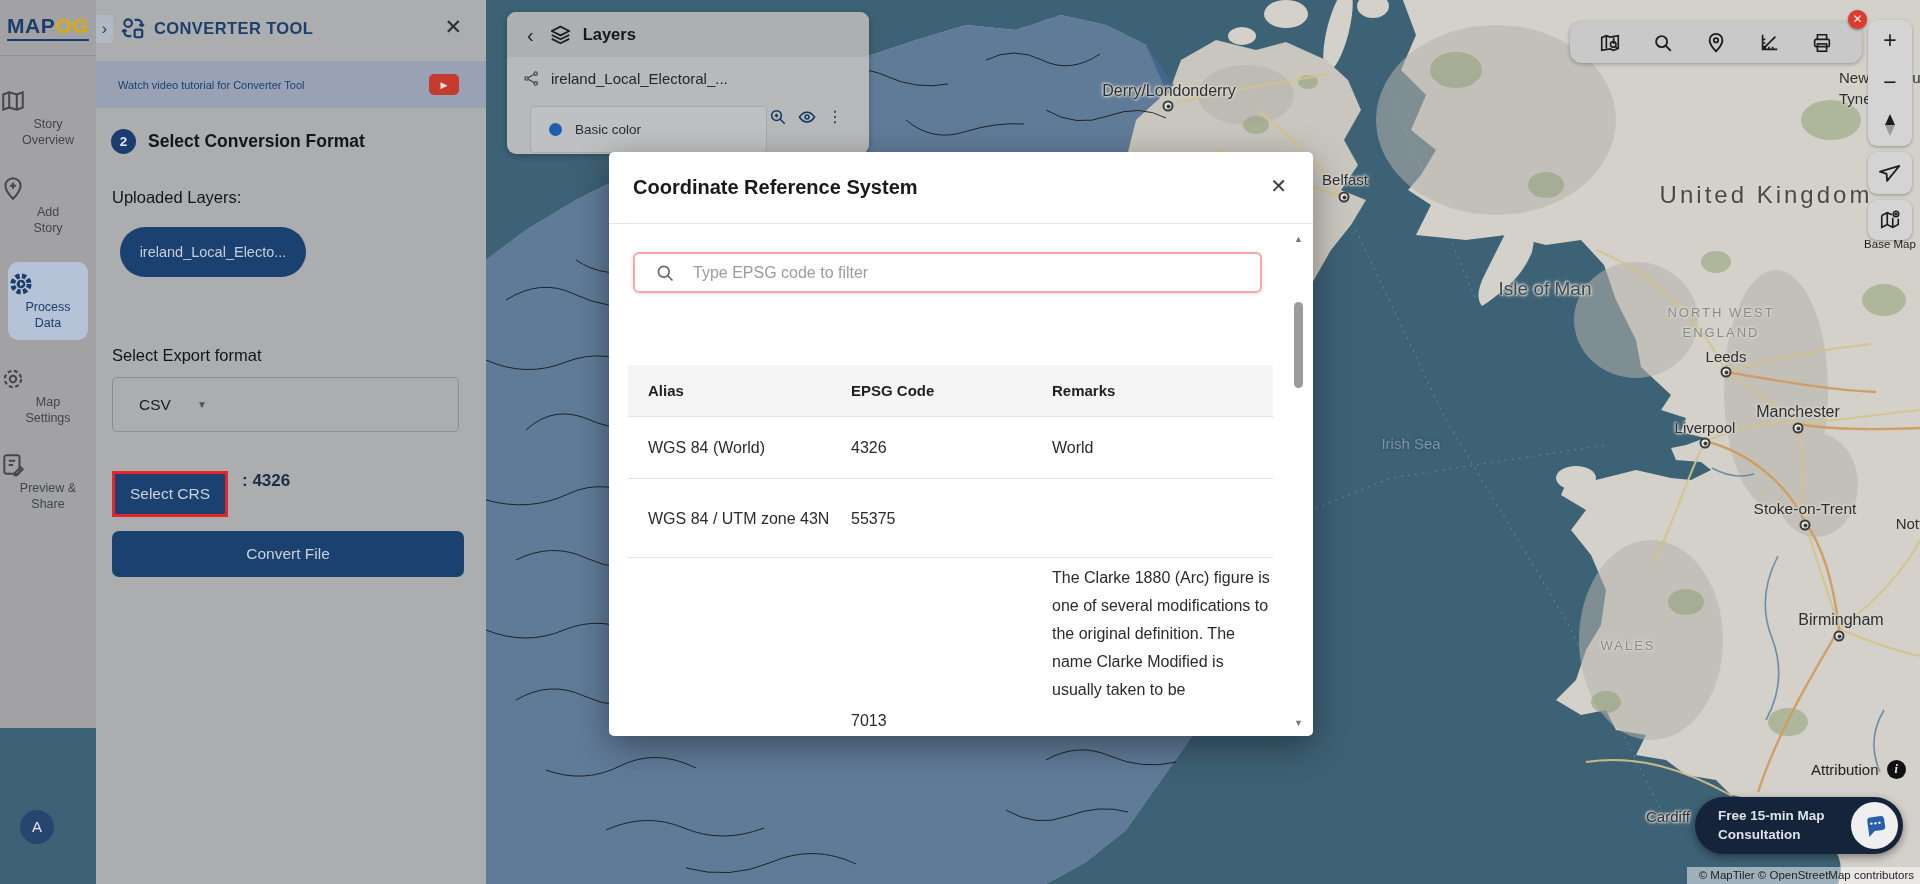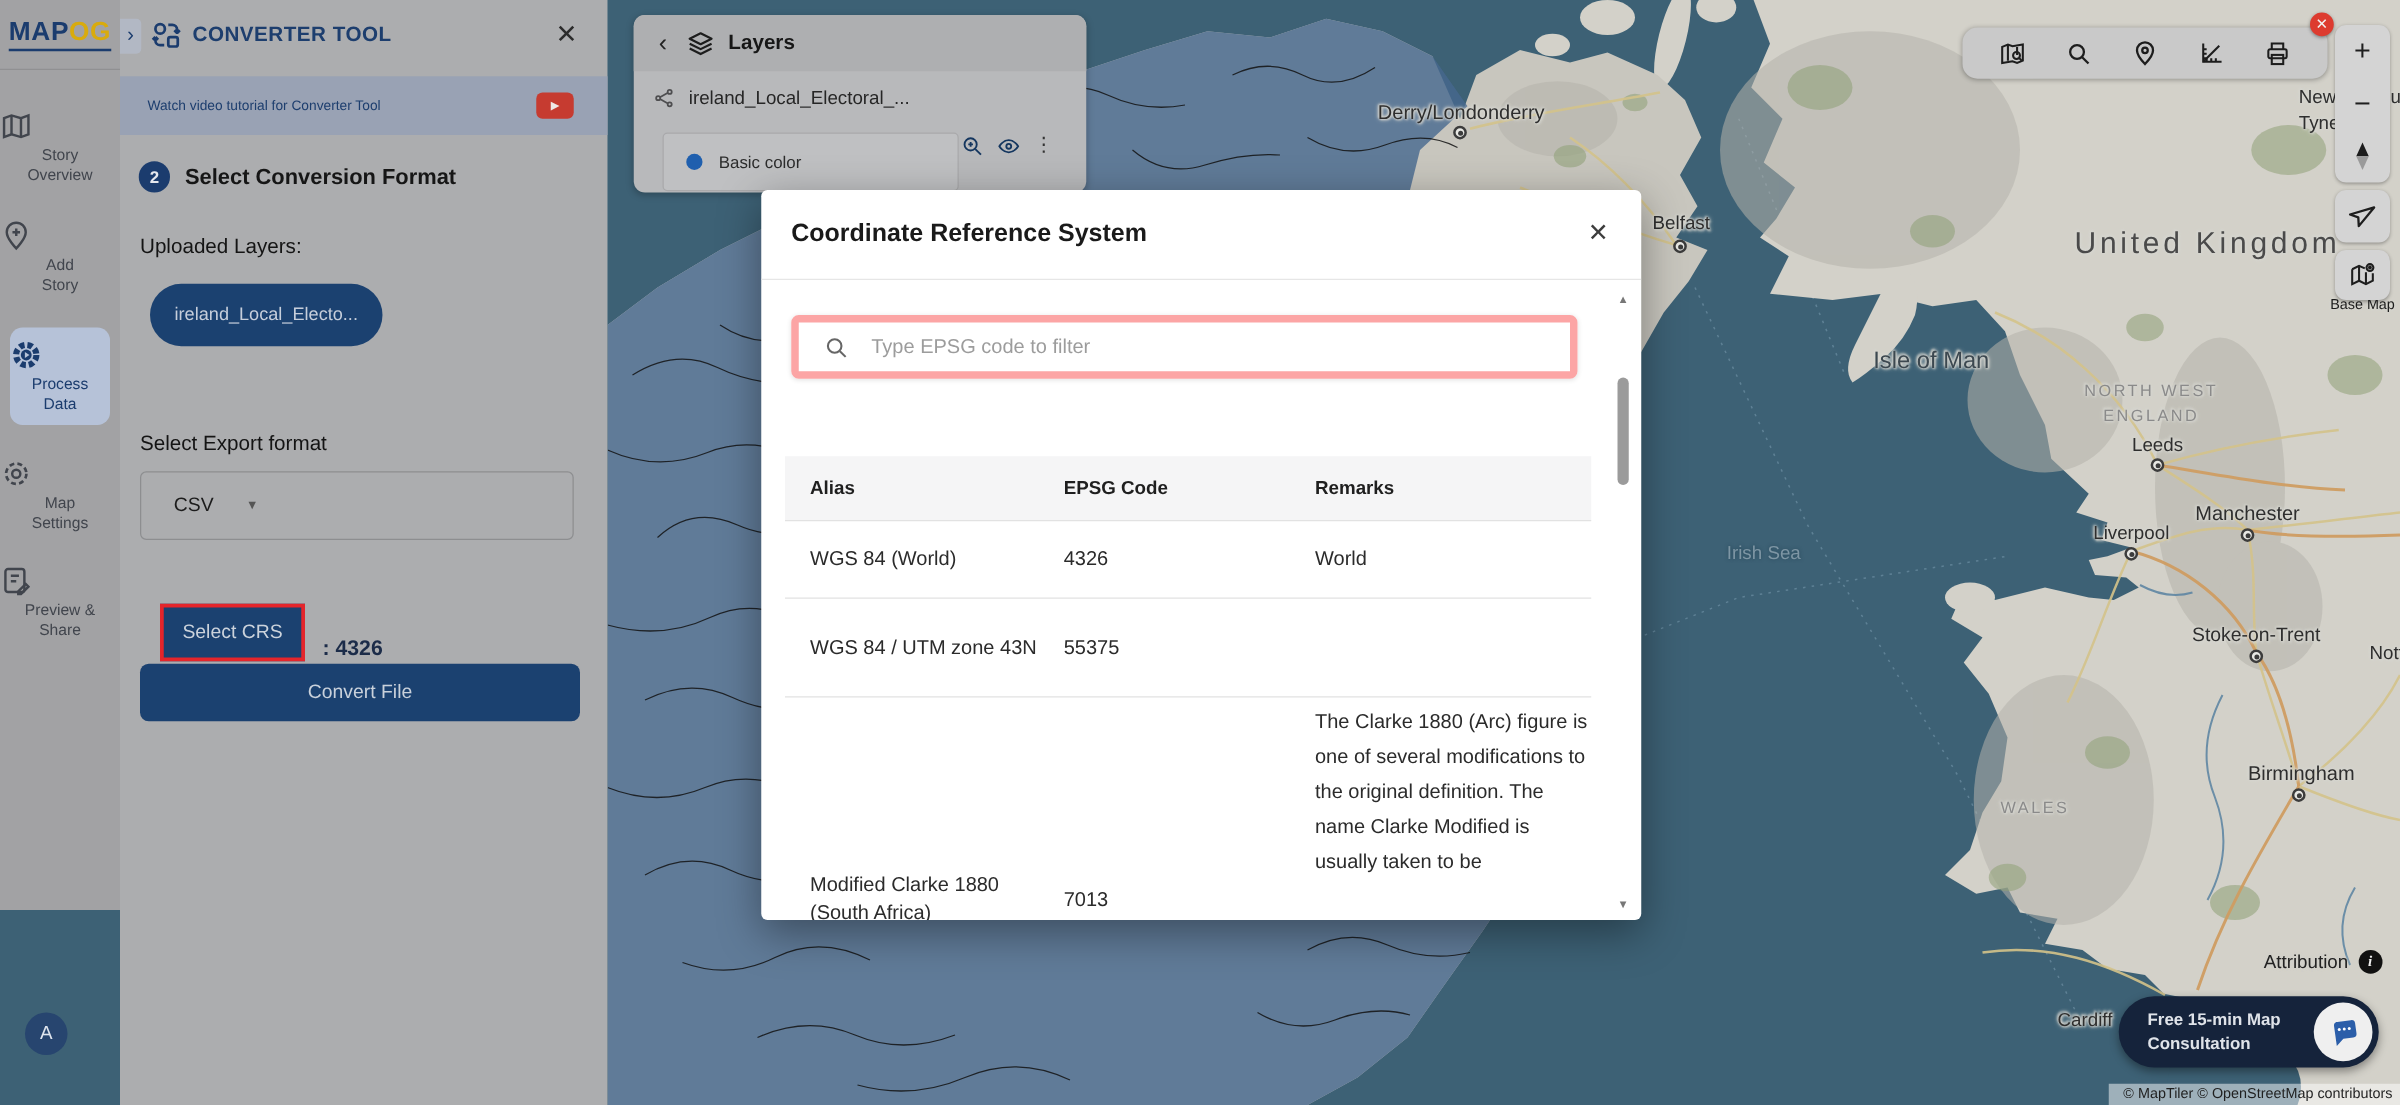--- a/index.html
+++ b/index.html
@@ -73,21 +73,21 @@
     text-align:center;line-height:25px;}
   .step-title{margin-left:12px;font-size:17.5px;font-weight:bold;color:#161616;}
   .uploaded-label{position:absolute;left:16px;top:188px;font-size:16.5px;color:#141414;}
   .layer-chip{position:absolute;left:24px;top:227px;width:186px;height:50px;border-radius:25px;background:#1b4170;
     color:#c6cedb;font-size:14.5px;display:flex;align-items:center;justify-content:center;cursor:pointer;}
   .export-label{position:absolute;left:16px;top:346px;font-size:16.5px;color:#141414;}
   .export-select{position:absolute;left:16px;top:377px;width:345px;height:53px;border:1px solid #8d8e90;border-radius:5px;
     display:flex;align-items:center;cursor:pointer;}
   .export-select .val{margin-left:26px;font-size:15.5px;color:#1c1c1c;}
   .export-select .caret{margin-left:26px;font-size:10px;color:#555;}
-  .crs-row{position:absolute;left:32px;top:471px;display:flex;align-items:flex-end;margin-top:12px;}
+  .crs-row{position:absolute;left:16px;top:471px;display:flex;align-items:flex-start;}
   .crs-btn{width:110px;height:40px;background:#1b4170;border:3px solid #e4252b;color:#ccd3dc;font-size:15.5px;
     display:flex;align-items:center;justify-content:center;cursor:pointer;}
   .crs-val{margin-left:14px;font-size:17px;font-weight:bold;color:#1c2c49;}
   .convert-btn{position:absolute;left:16px;top:531px;width:352px;height:46px;background:#1b4170;border-radius:7px;
     color:#c9d1db;font-size:15.5px;display:flex;align-items:center;justify-content:center;cursor:pointer;}
 
   
   .layers-panel{position:absolute;left:507px;top:12px;width:362px;height:142px;background:#b8b9bb;border-radius:9px;
     z-index:10;box-shadow:0 2px 6px rgba(0,0,0,.25);}
   .layers-header{height:45px;background:#aeafb1;border-radius:9px 9px 0 0;display:flex;align-items:center;}
@@ -104,21 +104,21 @@
     border-radius:4px;display:flex;align-items:center;box-sizing:border-box;cursor:pointer;}
   .style-dot{width:13px;height:13px;border-radius:50%;background:#1f5fae;margin-left:18px;}
   .style-label{margin-left:13px;font-size:13.5px;color:#2c2c2c;}
 
   
   .modal{position:absolute;left:609px;top:152px;width:704px;height:584px;background:#fff;border-radius:5px;
     box-shadow:0 10px 34px rgba(0,0,0,.38);z-index:40;overflow:hidden;}
   .modal-title{position:absolute;left:24px;top:24px;font-size:20px;font-weight:bold;color:#1a1a1a;}
   .modal-close{position:absolute;right:26px;top:22px;font-size:20px;color:#3d3d3d;cursor:pointer;}
   .modal-divider{position:absolute;left:0;top:71px;width:100%;height:1px;background:#e6e6e6;}
-  .crs-search{position:absolute;left:24px;top:100px;width:629px;height:51px;border:6px solid #fca5a5;border-radius:6px;
+  .crs-search{position:absolute;left:24px;top:100px;width:629px;height:41px;border:2px solid #fca5a5;border-radius:6px;
     box-shadow:0 1px 4px rgba(0,0,0,.12);display:flex;align-items:center;box-sizing:border-box;}
   .crs-search svg{width:20px;height:20px;color:#666;margin-left:20px;}
   .crs-search input{border:0;outline:0;margin-left:16px;font-size:16px;color:#333;flex:1;background:transparent;
     font-family:"Liberation Sans","DejaVu Sans",sans-serif;}
   .crs-search input::placeholder{color:#9c9c9c;}
   .vscroll{position:absolute;right:7px;top:82px;width:15px;height:494px;}
   .vscroll .arrow{position:absolute;left:0;width:15px;text-align:center;font-size:9px;color:#777;cursor:pointer;}
   .vscroll .thumb{position:absolute;left:3px;top:68px;width:9px;height:86px;background:#9b9b9b;border-radius:5px;cursor:pointer;}
   .crs-table{position:absolute;left:19px;top:213px;width:645px;}
   .t-head{position:absolute;left:0;top:0;width:645px;height:51px;background:#f5f5f6;display:flex;align-items:center;}
@@ -490,20 +490,19 @@
         <span class="c-alias td">WGS 84 (World)</span>
         <span class="c-code td">4326</span>
         <span class="c-remarks td">World</span>
       </div>
       <div class="t-row" style="top:113px;height:79px;">
         <span class="c-alias td">WGS 84 / UTM zone 43N</span>
         <span class="c-code td">55375</span>
         <span class="c-remarks td"></span>
       </div>
       <div class="t-row row3" style="top:192px;">
-        <span class="c-alias td">Modified Clarke 1880 (South Africa)</span>
         <span class="c-code td">7013</span>
         <span class="c-remarks td">The Clarke 1880 (Arc) figure is one of several modifications to the original definition. The name Clarke Modified is usually taken to be</span>
       </div>
     </div>
   </div>
 
 </div>
 
 </body></html>

